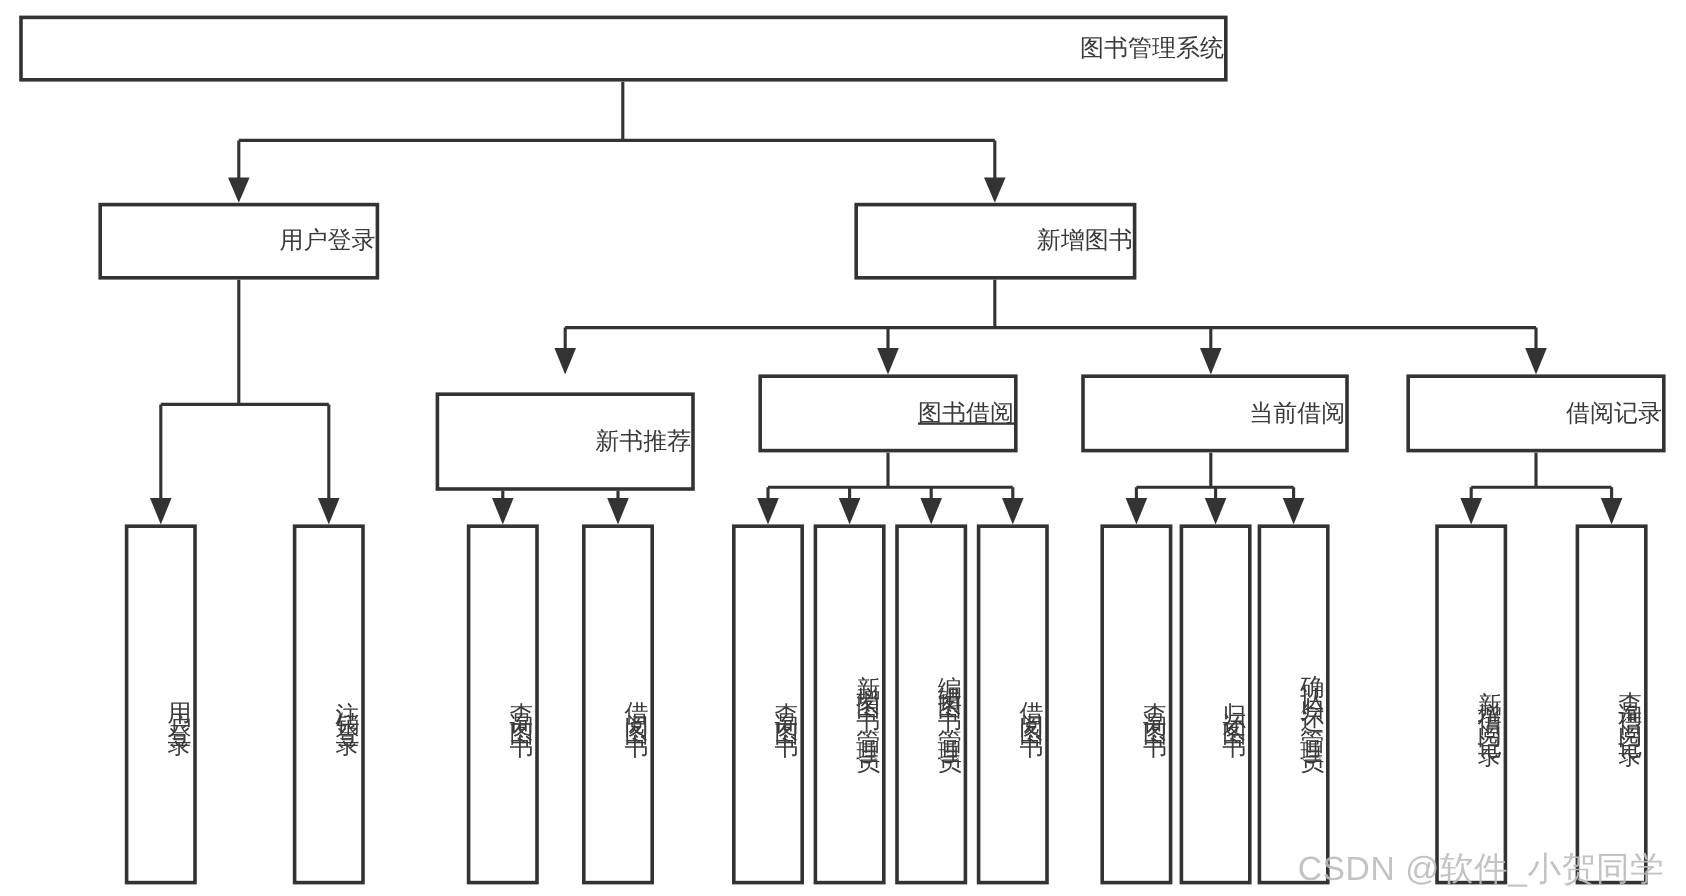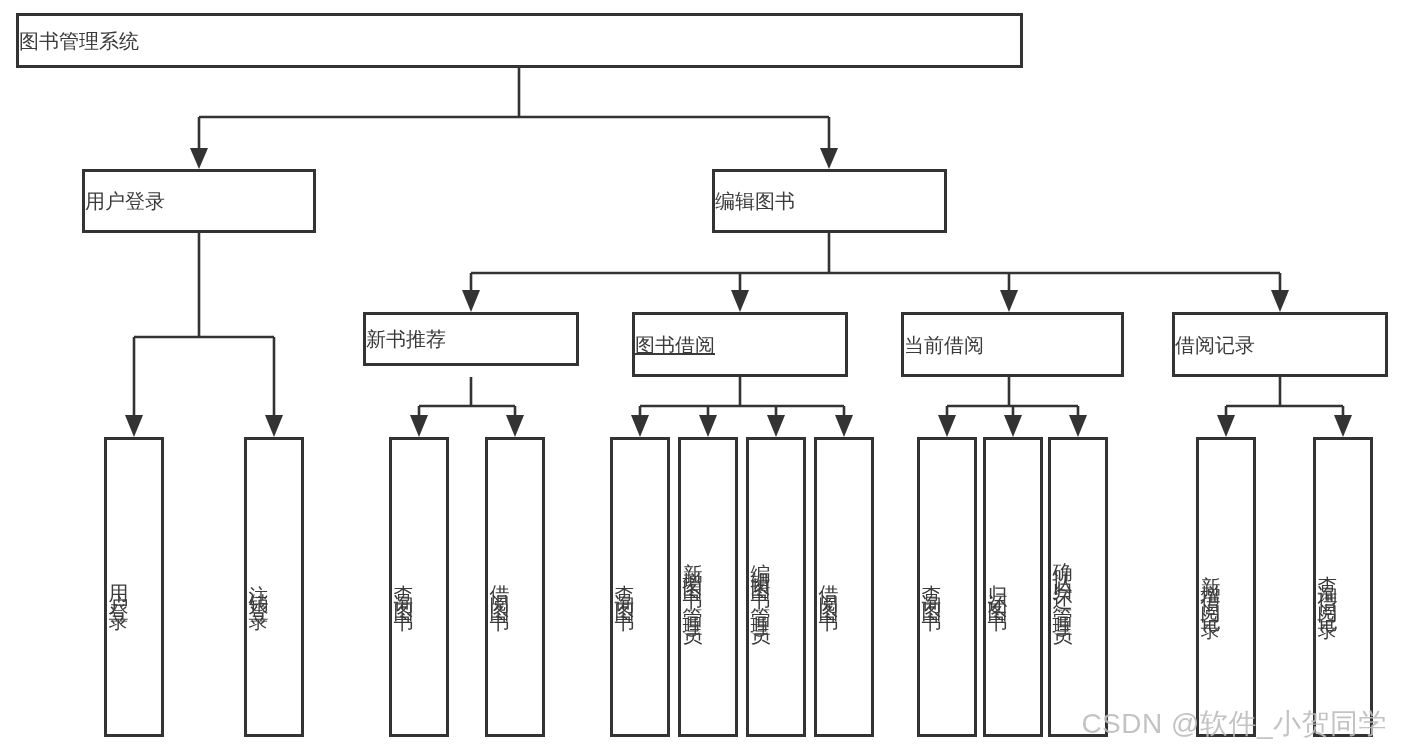--- a/index.html
+++ b/index.html
@@ -36,21 +36,21 @@
   .node {
     position: absolute;
     z-index: 2;
     border: 3px solid var(--stroke);
     background: var(--background);
     color: var(--text);
     font-size: 20px;
     line-height: 1.2;
     display: flex;
     align-items: center;
-    justify-content: flex-start;
+    justify-content: flex-end;
     white-space: nowrap;
   }
   .node .v-label {
     writing-mode: vertical-rl;
     text-orientation: mixed;
     letter-spacing: 9px;
     white-space: nowrap;
   }
   .watermark {
     position: absolute;
@@ -106,24 +106,24 @@
   </svg>
 
   <div class="node" style="left:16px; top:13px; width:1007px; height:55px;">
     <span>图书管理系统</span>
   </div>
 
   <div class="node" style="left:82px; top:169px; width:234px; height:64px;">
     <span>用户登录</span>
   </div>
   <div class="node" style="left:712px; top:169px; width:235px; height:64px;">
-    <span>编辑图书</span>
+    <span>新增图书</span>
   </div>
 
-  <div class="node" style="left:363px; top:312px; width:216px; height:54px;">
+  <div class="node" style="left:363px; top:327px; width:216px; height:82px;">
     <span>新书推荐</span>
   </div>
   <div class="node" style="left:632px; top:312px; width:216px; height:65px;text-decoration:underline;">
     <span>图书借阅</span>
   </div>
   <div class="node" style="left:901px; top:312px; width:223px; height:65px;">
     <span>当前借阅</span>
   </div>
   <div class="node" style="left:1172px; top:312px; width:216px; height:65px;">
     <span>借阅记录</span>

